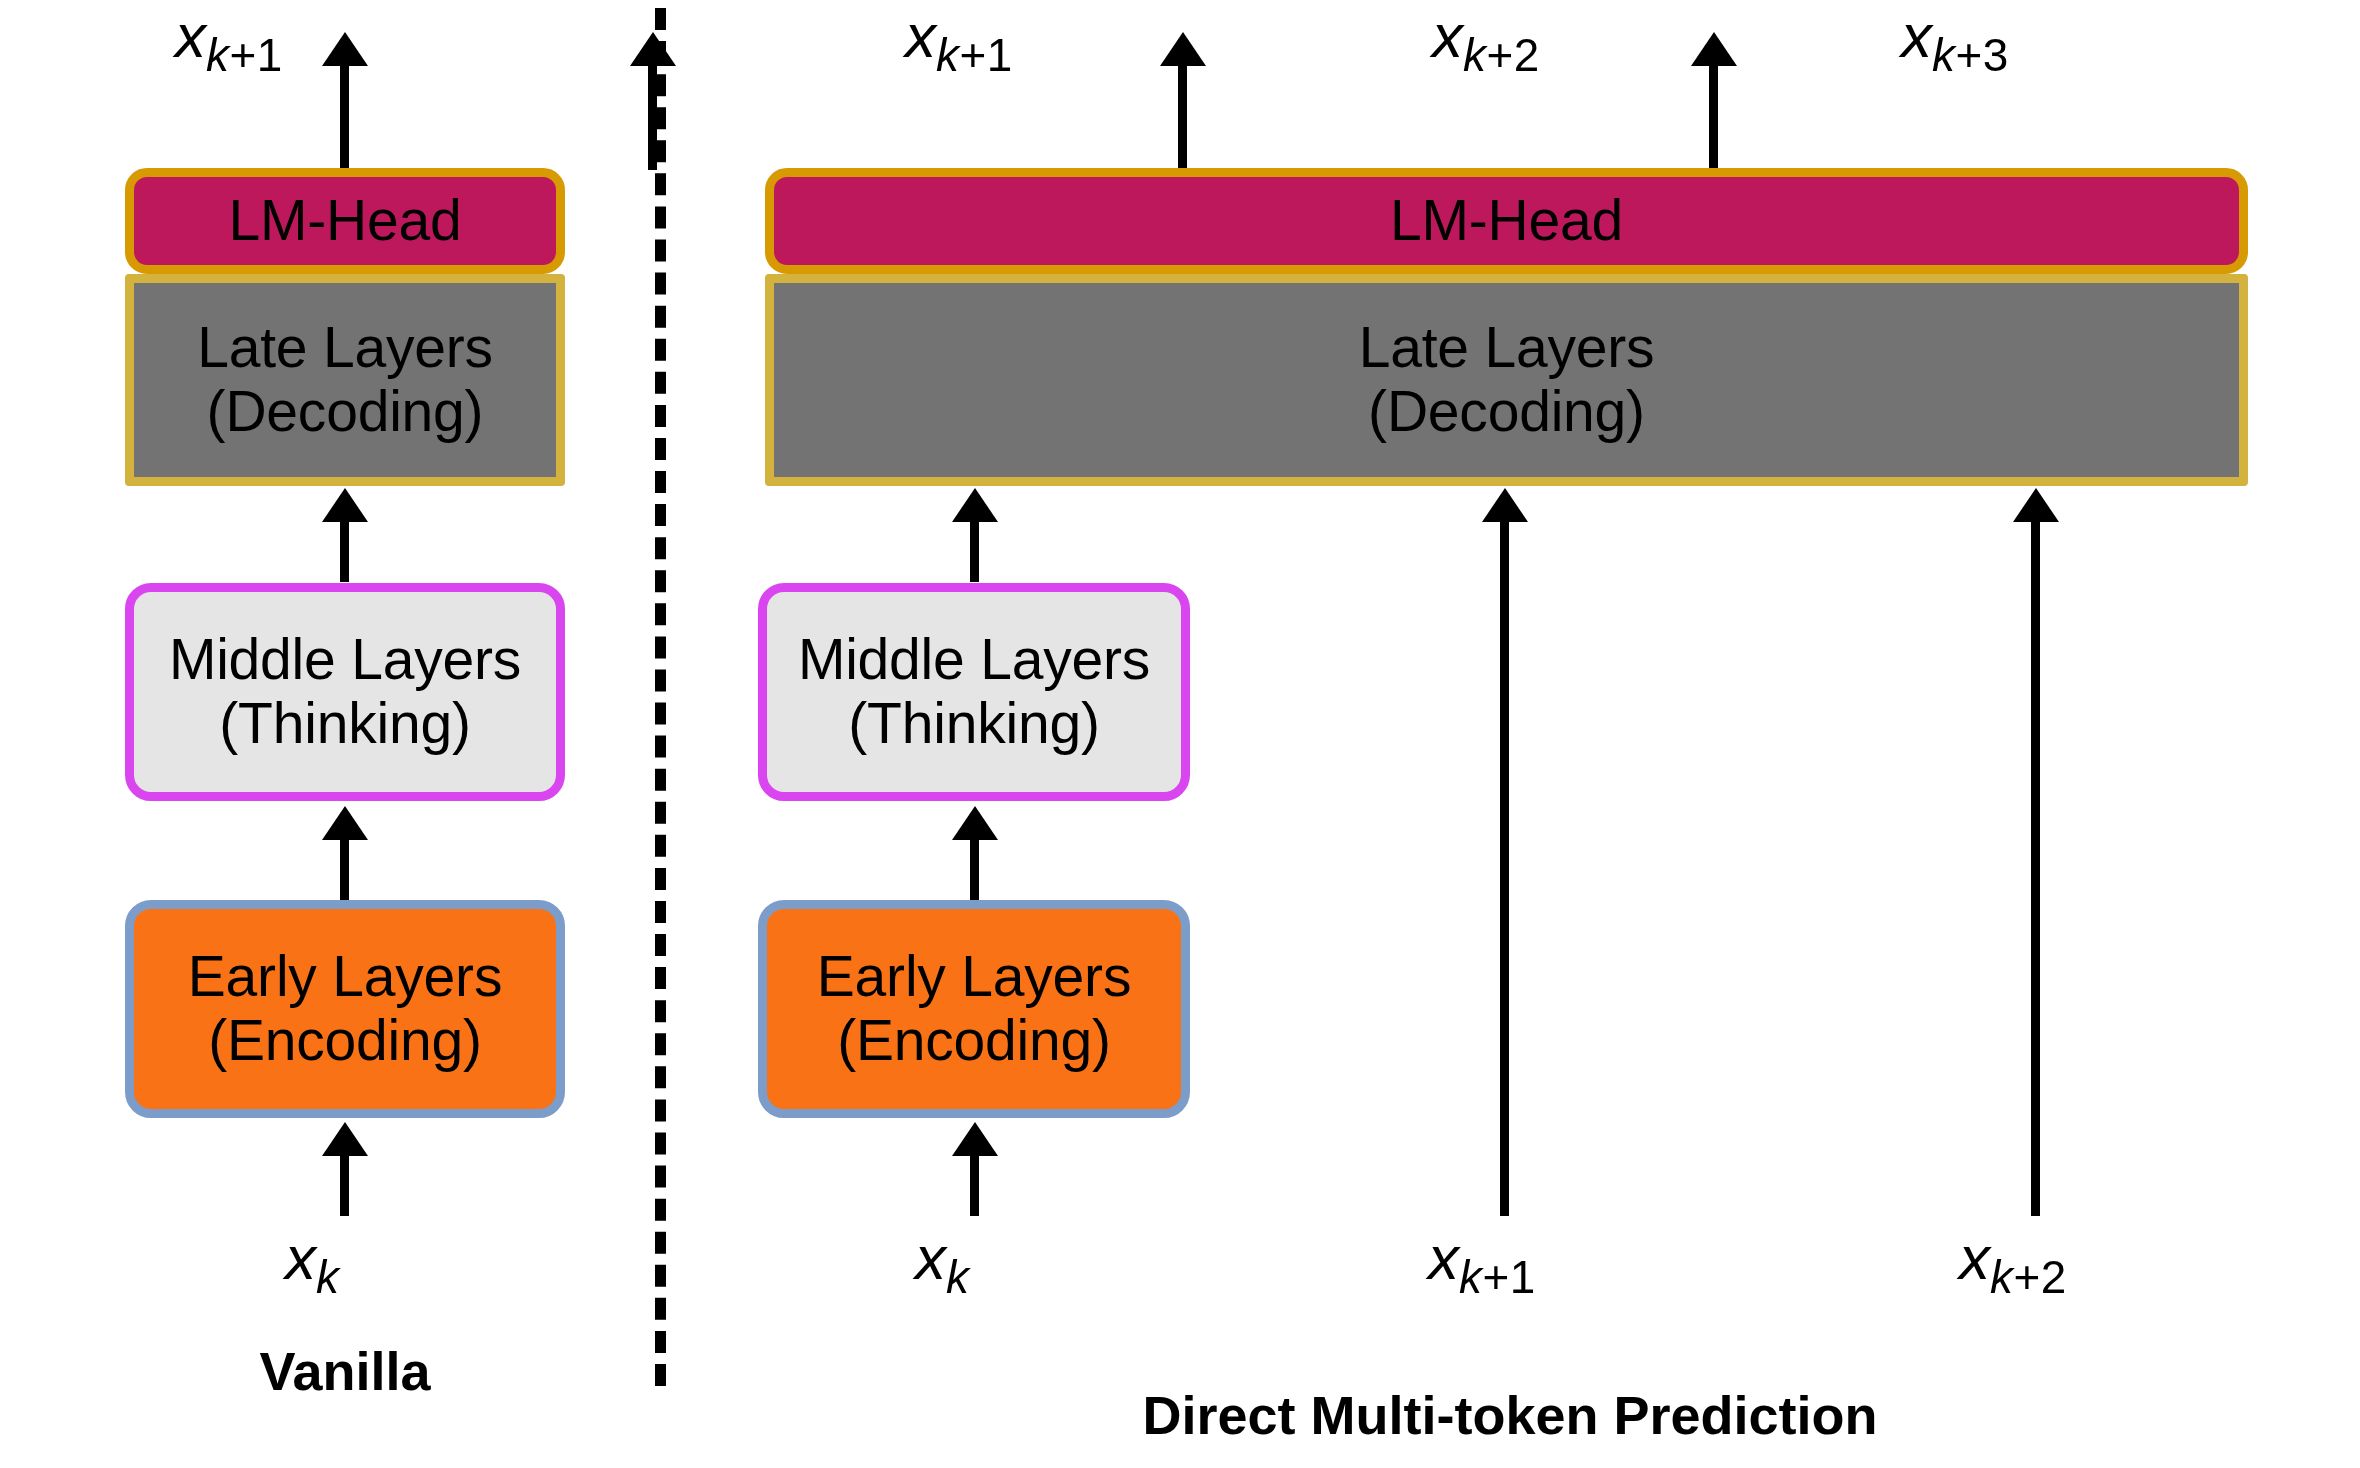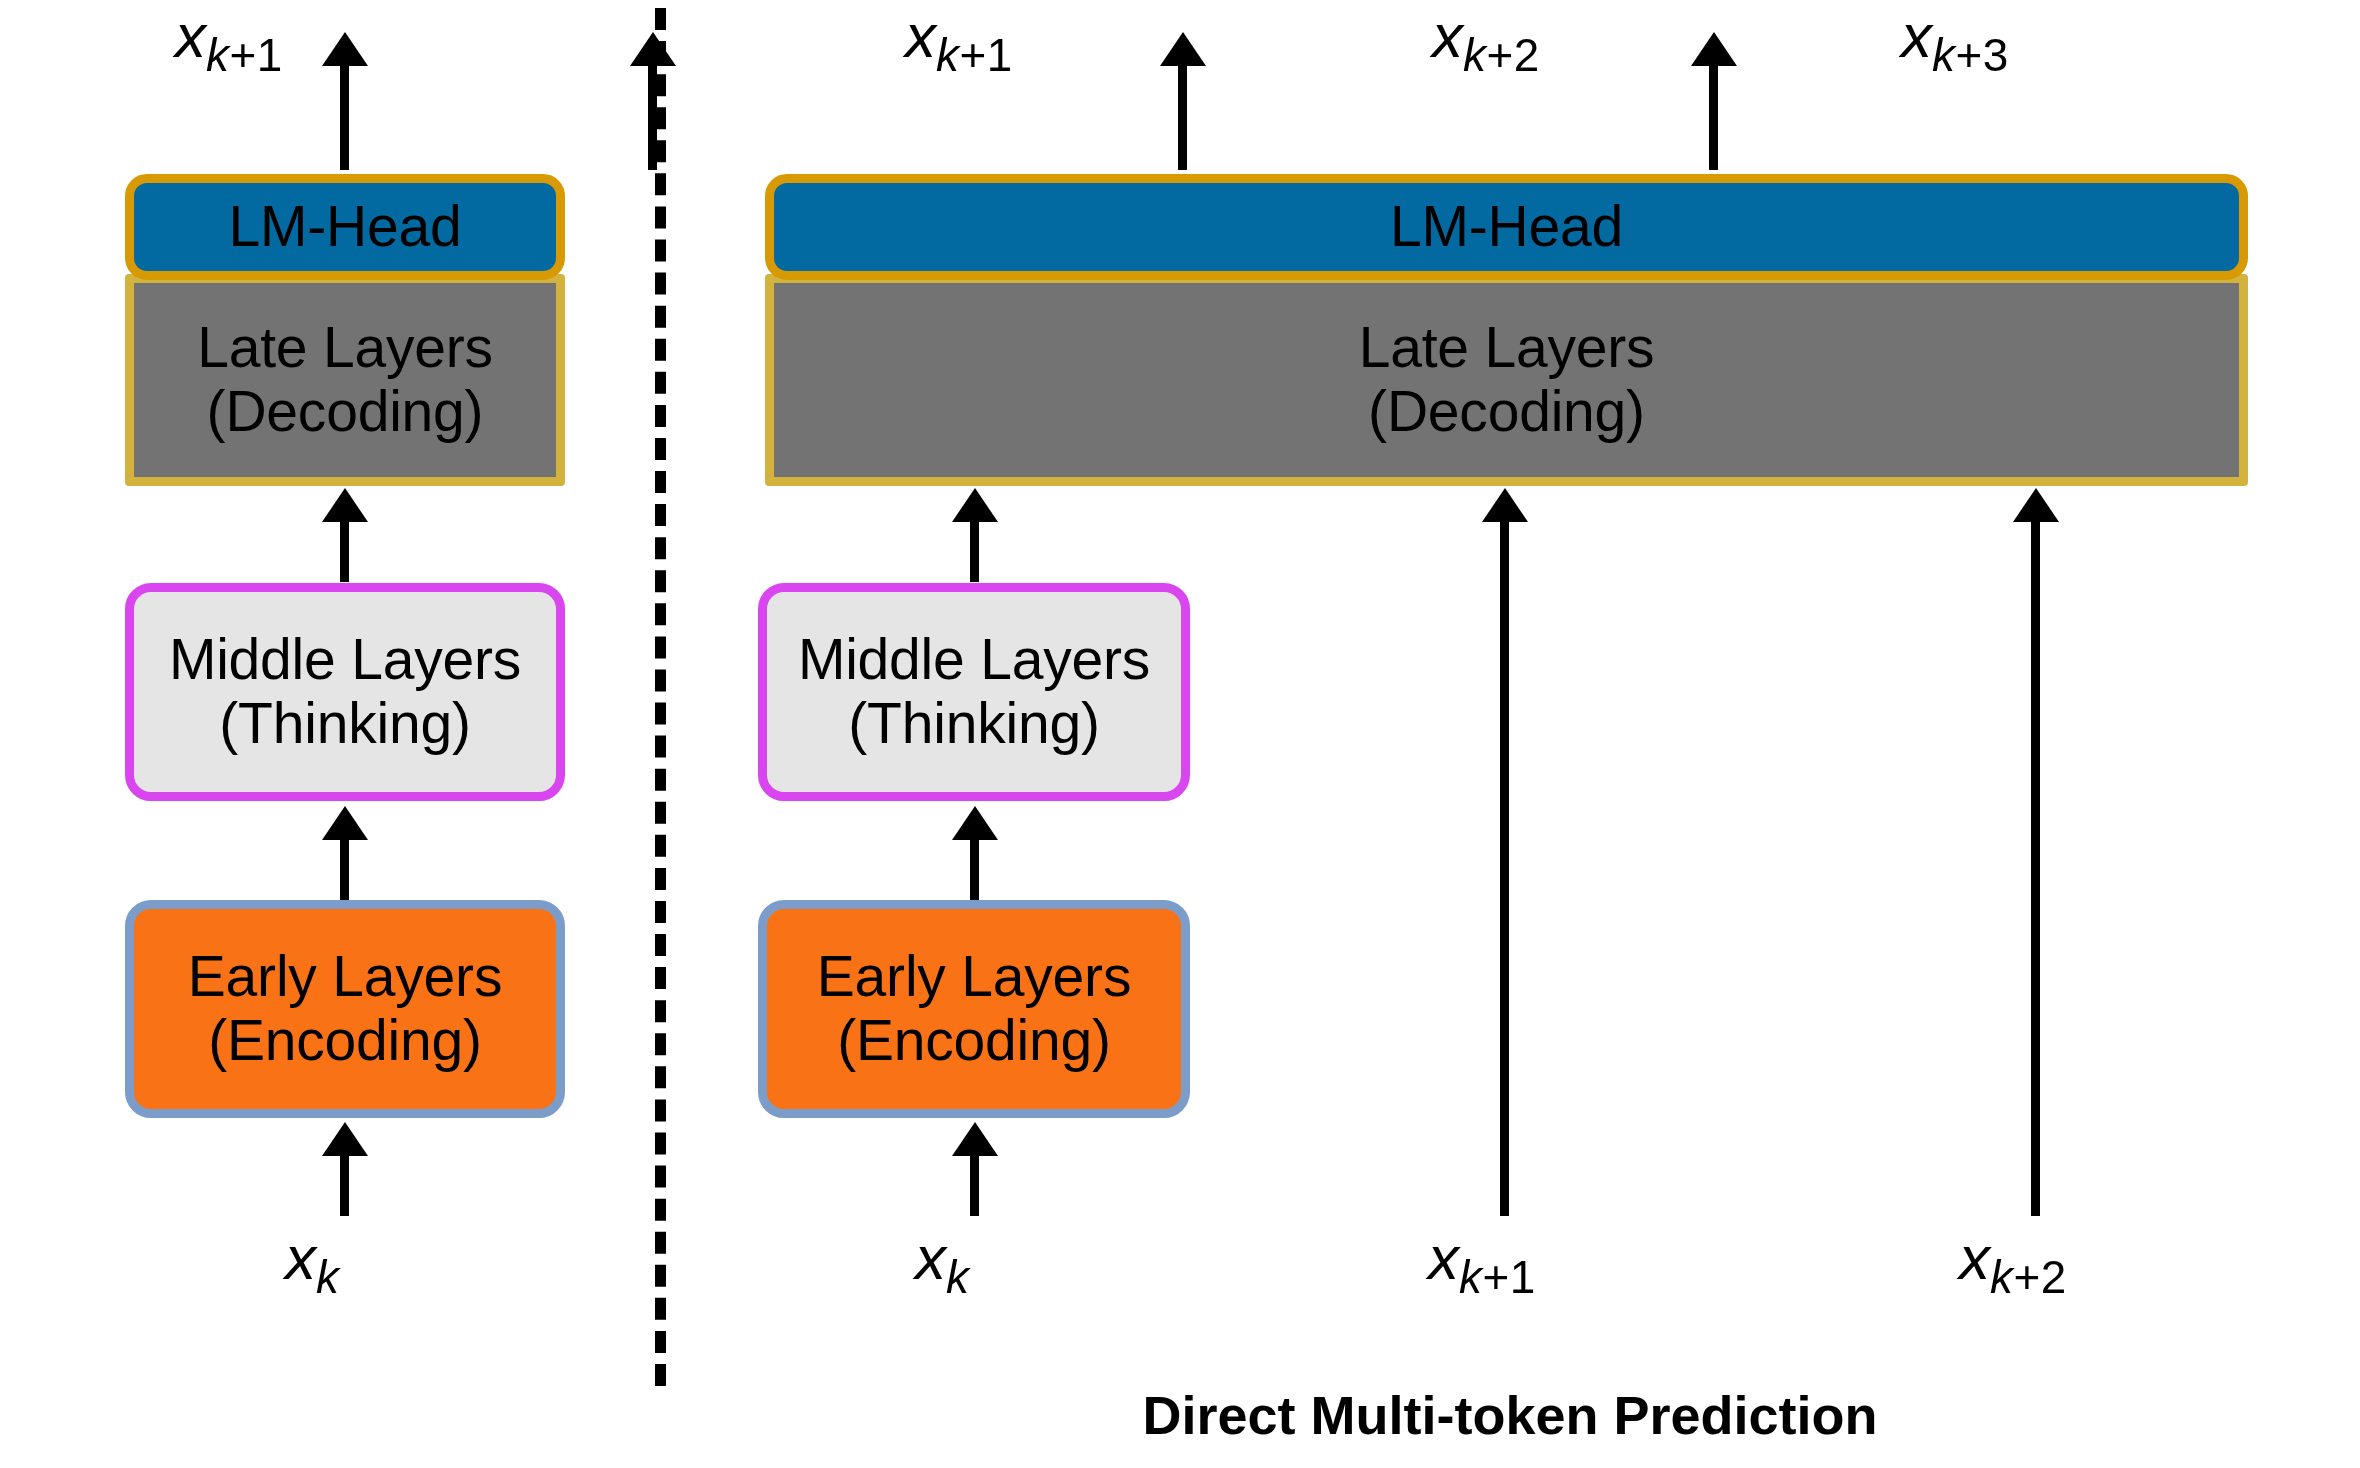--- a/index.html
+++ b/index.html
@@ -5,21 +5,21 @@
   html,body{margin:0;padding:0;background:#ffffff;}
   body{width:2360px;height:1468px;position:relative;overflow:hidden;
        font-family:"Liberation Sans",sans-serif;color:#000;}
   #stage{position:absolute;left:0;top:0;width:2360px;height:1468px;}
 
   .box{position:absolute;box-sizing:border-box;display:flex;flex-direction:column;
        align-items:center;justify-content:center;text-align:center;
        font-size:57px;line-height:1.12;letter-spacing:-0.2px;color:#000;}
   .box .l2{display:block;}
 
-  .lmhead{border:9px solid #D89A03;background:#0369a1;border-radius:22px;z-index:5;margin-top:6px;}
+  .lmhead{border:9px solid #D89A03;background:#be185d;border-radius:22px;z-index:5;}
   .late  {border:9px solid #D4B23E;background:#737373;border-radius:4px;z-index:4;}
   .mid   {border:9px solid #d946ef;background:#e5e5e5;border-radius:26px;}
   .early {border:9px solid #7C9DC9;background:#f97316;border-radius:26px;}
 
   
   .arrow{position:absolute;width:9px;background:#000;}
   .arrow::after{content:"";position:absolute;left:50%;top:-30px;transform:translateX(-50%);
       width:0;height:0;border-left:23px solid transparent;border-right:23px solid transparent;
       border-bottom:34px solid #000;}
 
@@ -66,20 +66,23 @@
     <span>Early Layers</span>
     <span class="l2">(Encoding)</span>
   </div>
 
   <div class="arrow" style="left:340px;top:1152px;height:64px;"></div>
 
   <div class="mathlab" style="left:285px;top:1222px;">
     <span>x</span><sub><span>k</span></sub>
   </div>
 
+  <div class="caption" style="left:145px;top:1340px;width:400px;">
+    <span>Vanilla</span>
+  </div>
 
   <div class="divider" style="left:655px;top:8px;height:1378px;"></div>
 
   <div class="mathlab" style="left:905px;top:0px;">
     <span>x</span><sub><span>k</span><span class="op">+</span><span class="op">1</span></sub>
   </div>
   <div class="mathlab" style="left:1432px;top:0px;">
     <span>x</span><sub><span>k</span><span class="op">+</span><span class="op">2</span></sub>
   </div>
   <div class="mathlab" style="left:1901px;top:0px;">

